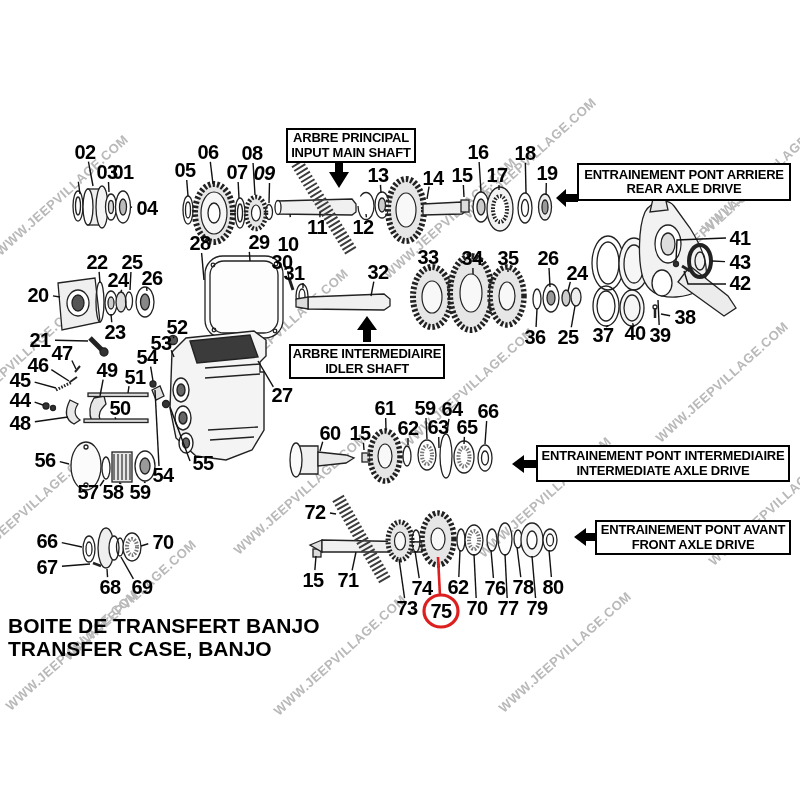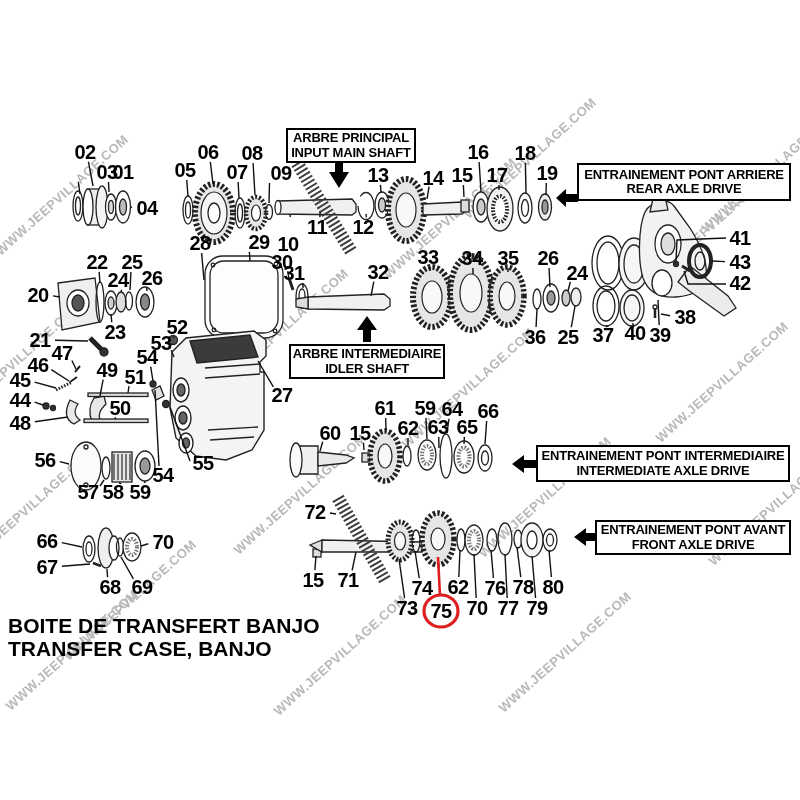--- a/index.html
+++ b/index.html
@@ -347,21 +347,21 @@
     <div class="wm" style="left: 768px; top: 172px;">WWW.JEEPVILLAGE.COM</div>
     <div class="wm" style="left: 775px; top: 505px;">WWW.JEEPVILLAGE.COM</div>
     <div class="pn" style="left: 75px; top: 172px; margin-left: 48px;">01</div>
     <div class="pn" style="left: 85px; top: 152px;">02</div>
     <div class="pn" style="left: 107px; top: 172px;">03</div>
     <div class="pn" style="left: 147px; top: 208px;">04</div>
     <div class="pn" style="left: 185px; top: 170px;">05</div>
     <div class="pn" style="left: 208px; top: 152px;">06</div>
     <div class="pn" style="left: 237px; top: 172px;">07</div>
     <div class="pn" style="left: 252px; top: 153px;">08</div>
-    <div class="pn" style="left: 281px; top: 173px;">09</div>
+    <div class="pn" style="left: 264px; top: 173px; font-style: italic;">09</div>
     <div class="pn" style="left: 288px; top: 244px;">10</div>
     <div class="pn" style="left: 317px; top: 227px;">11</div>
     <div class="pn" style="left: 363px; top: 227px;">12</div>
     <div class="pn" style="left: 378px; top: 175px;">13</div>
     <div class="pn" style="left: 433px; top: 178px;">14</div>
     <div class="pn" style="left: 462px; top: 175px;">15</div>
     <div class="pn" style="left: 478px; top: 152px;">16</div>
     <div class="pn" style="left: 497px; top: 175px;">17</div>
     <div class="pn" style="left: 525px; top: 153px;">18</div>
     <div class="pn" style="left: 547px; top: 173px;">19</div>

